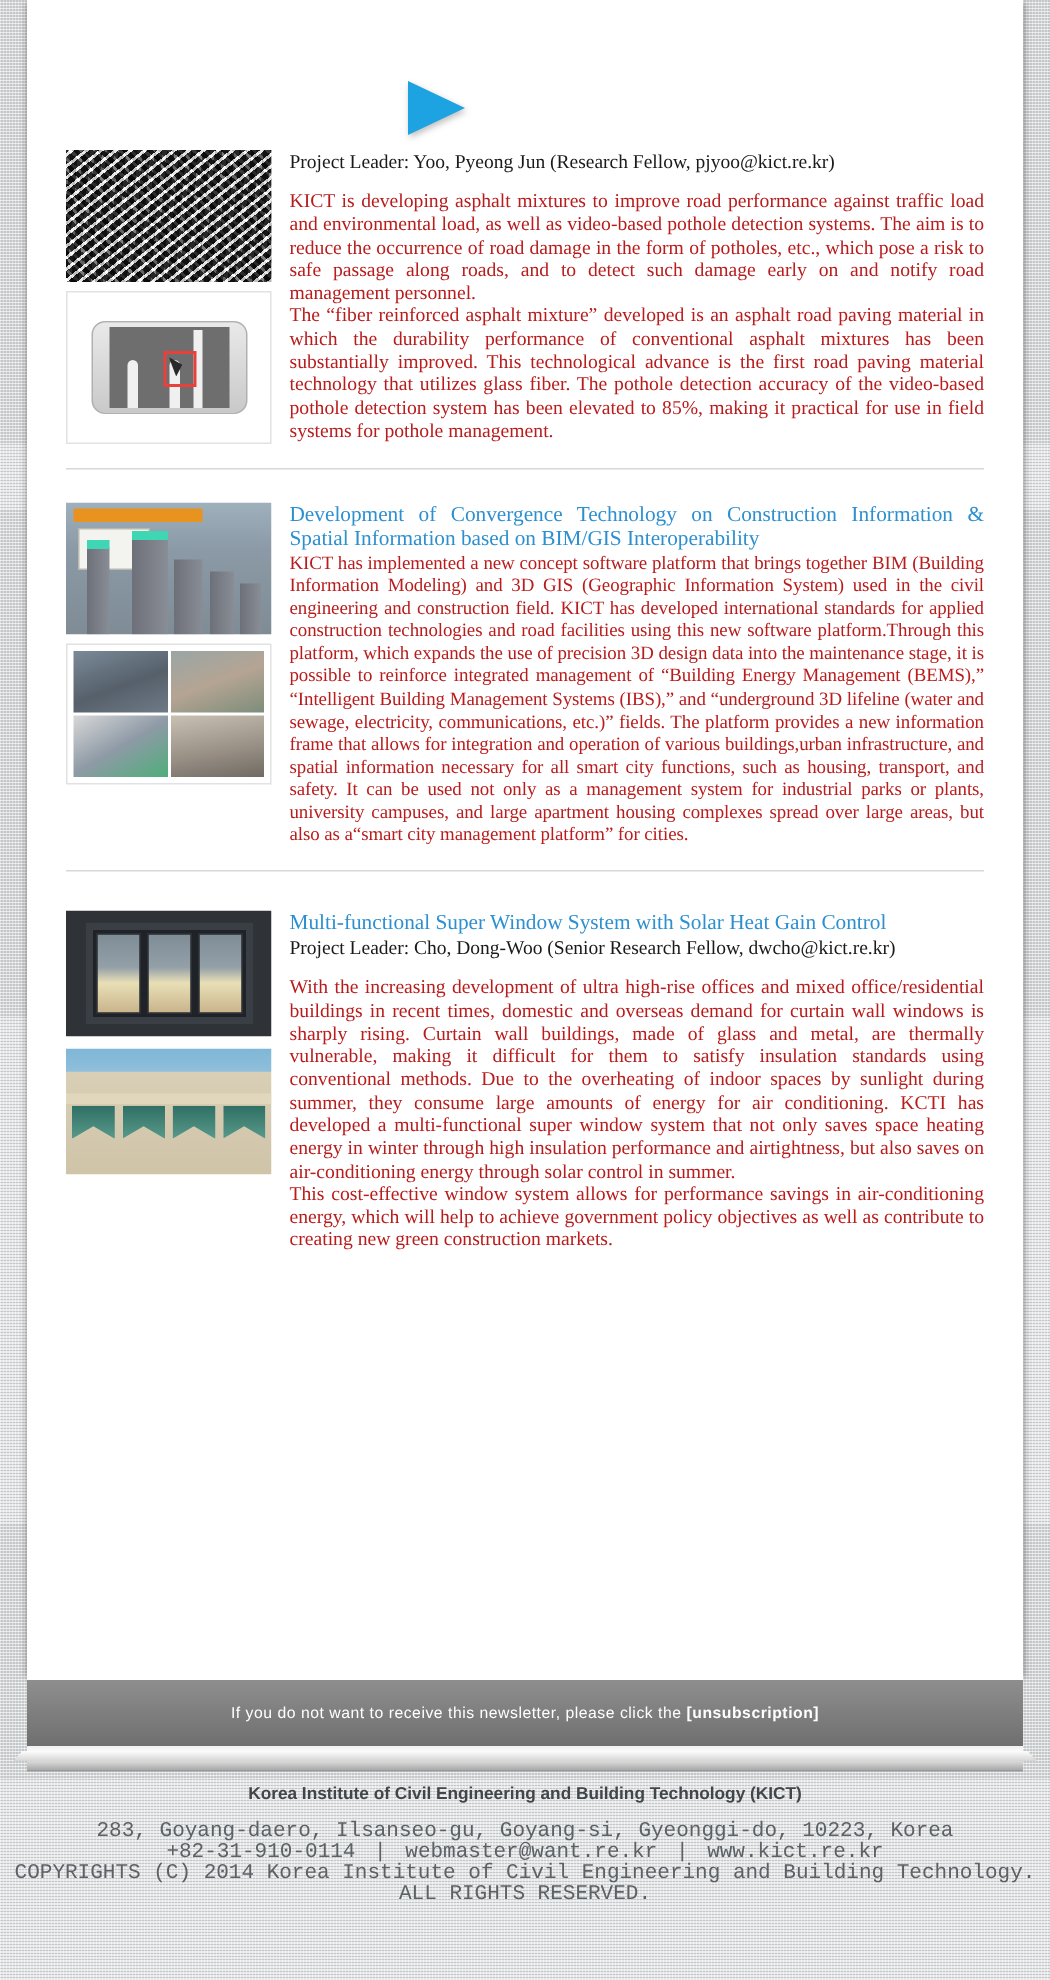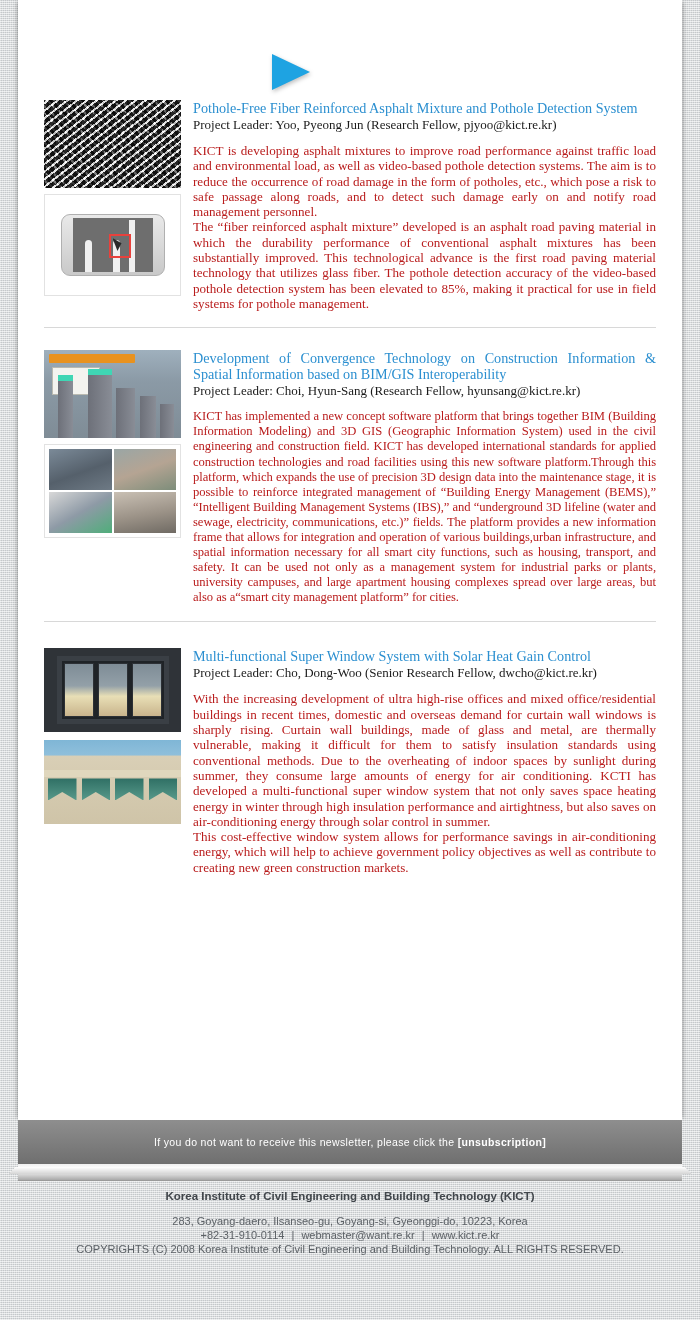--- a/index.html
+++ b/index.html
@@ -312,21 +312,21 @@
     text-align: center;
     font-family: "Liberation Sans", sans-serif;
     color: #5c6166;
   }
   .footer-org {
     font-size: 11.5px;
     font-weight: bold;
     color: #41464b;
     margin-bottom: 12px;
   }
-  .footer-line { font-size: 11px; line-height: 14px; }
+  .footer-line { font-size: 14px; line-height: 14px; font-family: Liberation Mono, monospace; }
   .footer-sep { margin: 0 4px; }
 </style>
 </head>
 <body>
 
 <div class="page-bg"></div>
 
 <div class="sheet"></div>
 
 <div class="banner-wrap">
@@ -348,21 +348,20 @@
               <div class="lane b"></div>
               <div class="lane c"></div>
               <div class="pothole"></div>
               <div class="detect-box"></div>
             </div>
           </div>
         </div>
       </div>
     </div>
     <div class="body-col">
-      <div class="art-title">Pothole-Free Fiber Reinforced Asphalt Mixture and Pothole Detection System</div>
       <div class="art-leader">Project Leader: Yoo, Pyeong Jun (Research Fellow, pjyoo@kict.re.kr)</div>
       <div class="art-body">
         <p>KICT is developing asphalt mixtures to improve road performance against traffic load and environmental load, as well as video-based pothole detection systems. The aim is to reduce the occurrence of road damage in the form of potholes, etc., which pose a risk to safe passage along roads, and to detect such damage early on and notify road management personnel.</p>
         <p>The “fiber reinforced asphalt mixture” developed is an asphalt road paving material in which the durability performance of conventional asphalt mixtures has been substantially improved. This technological advance is the first road paving material technology that utilizes glass fiber. The pothole detection accuracy of the video-based pothole detection system has been elevated to 85%, making it practical for use in field systems for pothole management.</p>
       </div>
     </div>
   </div>
 
   <div class="art-divider"></div>
 
@@ -387,21 +386,20 @@
         <div class="img-grid4">
           <div class="g1"></div>
             <div class="g2"></div>
             <div class="g3"></div>
             <div class="g4"></div>
         </div>
       </div>
     </div>
     <div class="body-col">
       <div class="art-title">Development of Convergence Technology on Construction Information &amp; Spatial Information based on BIM/GIS Interoperability</div>
-      <div class="art-leader">Project Leader: Choi, Hyun-Sang (Research Fellow, hyunsang@kict.re.kr)</div>
       <div class="art-body condensed">
         <p>KICT has implemented a new concept software platform that brings together BIM (Building Information Modeling) and 3D GIS (Geographic Information System) used in the civil engineering and construction field. KICT has developed international standards for applied construction technologies and road facilities using this new software platform.Through this platform, which expands the use of precision 3D design data into the maintenance stage, it is possible to reinforce integrated management of “Building Energy Management (BEMS),” “Intelligent Building Management Systems (IBS),” and “underground 3D lifeline (water and sewage, electricity, communications, etc.)” fields. The platform provides a new information frame that allows for integration and operation of various buildings,urban infrastructure, and spatial information necessary for all smart city functions, such as housing, transport, and safety. It can be used not only as a management system for industrial parks or plants, university campuses, and large apartment housing complexes spread over large areas, but also as a“smart city management platform” for cities.</p>
       </div>
     </div>
   </div>
 
   <div class="art-divider"></div>
 
   <div class="article" style="margin-top:26px;">
     <div class="thumbs">
@@ -448,14 +446,14 @@
 <div class="footer">
   <div class="footer-org">Korea Institute of Civil Engineering and Building Technology (KICT)</div>
   <div class="footer-line">283, Goyang-daero, Ilsanseo-gu, Goyang-si, Gyeonggi-do, 10223, Korea</div>
   <div class="footer-line">
     <span>+82-31-910-0114</span>
     <span class="footer-sep">|</span>
     <span>webmaster@want.re.kr</span>
     <span class="footer-sep">|</span>
     <span>www.kict.re.kr</span>
   </div>
-  <div class="footer-line">COPYRIGHTS (C) 2008 Korea Institute of Civil Engineering and Building Technology. ALL RIGHTS RESERVED.</div>
+  <div class="footer-line">COPYRIGHTS (C) 2014 Korea Institute of Civil Engineering and Building Technology. ALL RIGHTS RESERVED.</div>
 </div>
 
 </body></html>

